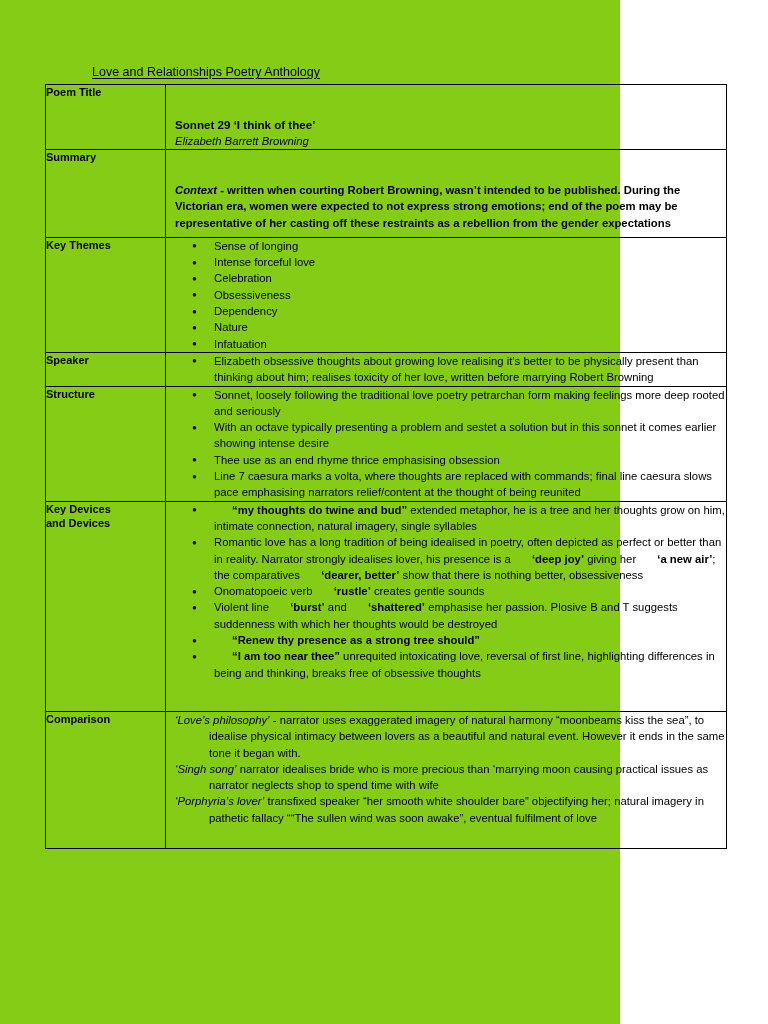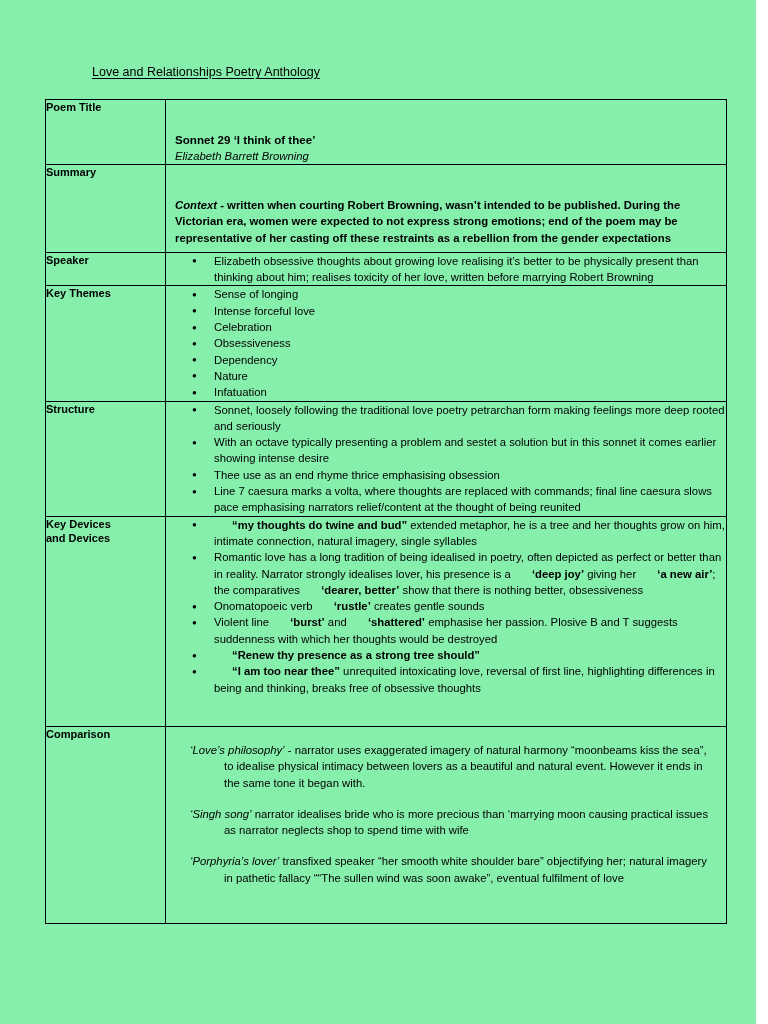--- a/index.html
+++ b/index.html
@@ -9,39 +9,39 @@
   }
   body {
     width: 768px;
     height: 1024px;
     font-family: "Liberation Sans", sans-serif;
     color: #000000;
     -webkit-font-smoothing: antialiased;
   }
   .page {
     position: relative;
-    width: 756px;
+    width: 620px;
     height: 1024px;
     box-sizing: border-box;
-    background: #86efac;
+    background: #84cc16;
   }
   .doc-title {
     position: absolute;
     left: 92px;
     top: 64px;
     font-size: 12.5px;
     line-height: 16px;
     text-decoration: underline;
     text-underline-offset: 2px;
     white-space: nowrap;
   }
   table.anthology {
     position: absolute;
     left: 45px;
-    top: 99px;
+    top: 84px;
     width: 682px;
     border-collapse: collapse;
     table-layout: fixed;
   }
   table.anthology td {
     border: 1px solid #000000;
     vertical-align: top;
     padding: 0;
   }
   td.label-cell {
@@ -93,21 +93,21 @@
   }
   ul.bullets > li::before {
     content: "\25CF";
     position: absolute;
     left: 0;
     top: -0.5px;
     font-size: 8px;
     line-height: 17px;
   }
   .hanging {
-    margin: 15px;
+    margin: 0;
     padding-left: 34px;
     text-indent: -34px;
     font-size: 11.3px;
     line-height: 16.3px;
   }
   .cmp-block { padding-left: 9px; }
   .spacer-sm { height: 6px; }
   .spacer-md { height: 22px; }
   .spacer-lg { height: 30px; }
 </style>
@@ -135,48 +135,48 @@
         </td>
       </tr>
 
       <tr>
         <td class="label-cell">Summary</td>
         <td class="content-cell">
           <div class="pad-left">
             <p class="para"><span class="ital">Context</span><span> - written when courting Robert Browning, wasn’t intended to be published. During the Victorian era, women were expected to not express strong emotions; end of the poem may be representative of her casting off these restraints as a rebellion from the gender expectations</span></p>
           </div>
           <div class="spacer-sm"></div>
-        </td>
-      </tr>
-
-      <tr>
-        <td class="label-cell">Speaker</td>
-        <td class="content-cell">
-          <ul class="bullets" id="speaker-list">
-              <li>Elizabeth obsessive thoughts about growing love realising it’s better to be physically present than thinking about him; realises toxicity of her love, written before marrying Robert Browning</li>
-            </ul>
         </td>
       </tr>
 
       <tr>
         <td class="label-cell">Key Themes</td>
         <td class="content-cell">
           <ul class="bullets" id="themes-list">
               <li>Sense of longing</li>
               <li>Intense forceful love</li>
               <li>Celebration</li>
               <li>Obsessiveness</li>
               <li>Dependency</li>
               <li>Nature</li>
               <li>Infatuation</li>
             </ul>
         </td>
       </tr>
 
       <tr>
+        <td class="label-cell">Speaker</td>
+        <td class="content-cell">
+          <ul class="bullets" id="speaker-list">
+              <li>Elizabeth obsessive thoughts about growing love realising it’s better to be physically present than thinking about him; realises toxicity of her love, written before marrying Robert Browning</li>
+            </ul>
+        </td>
+      </tr>
+
+      <tr>
         <td class="label-cell">Structure</td>
         <td class="content-cell">
           <ul class="bullets" id="structure-list">
               <li>Sonnet, loosely following the traditional love poetry petrarchan form making feelings more deep rooted and seriously</li>
               <li>With an octave typically presenting a problem and sestet a solution but in this sonnet it comes earlier showing intense desire</li>
               <li>Thee use as an end rhyme thrice emphasising obsession</li>
               <li>Line 7 caesura marks a volta, where thoughts are replaced with commands; final line caesura slows pace emphasising narrators relief/content at the thought of being reunited</li>
             </ul>
         </td>
       </tr>

